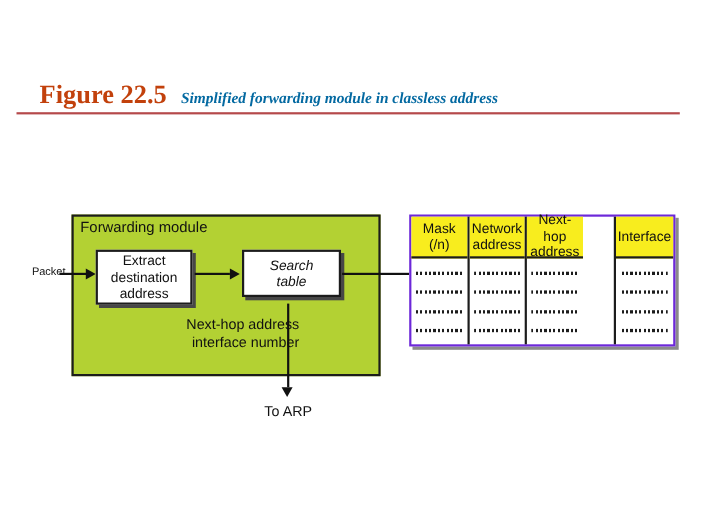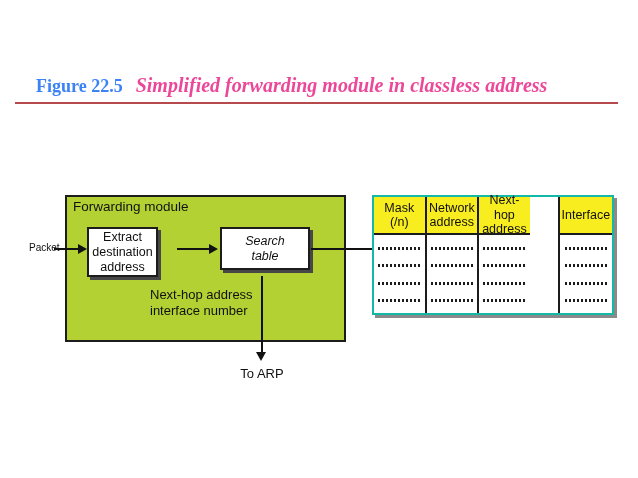--- a/index.html
+++ b/index.html
@@ -4,44 +4,44 @@
 <style>
   html,body{margin:0;padding:0;}
   body{
     width:638px;height:478px;position:relative;background:#ffffff;
     font-family:"Liberation Sans",sans-serif;overflow:hidden;
   }
   .abs{position:absolute;}
 
   
   .title-row{left:36px;top:74px;display:flex;align-items:baseline;gap:13px;white-space:nowrap;}
-  .fig-label{font-family:"Liberation Serif",serif;font-weight:bold;font-size:18px;color:#3b82f6;}
-  .fig-caption{font-family:"Liberation Serif",serif;font-weight:bold;font-style:italic;font-size:20px;color:#ec4899;}
+  .fig-label{font-family:"Liberation Serif",serif;font-weight:bold;font-size:24px;color:#c2410c;}
+  .fig-caption{font-family:"Liberation Serif",serif;font-weight:bold;font-style:italic;font-size:14px;color:#0369a1;}
   .rule{left:15px;top:102px;width:603px;height:2px;background:#b5494b;}
 
   
   .module-box{left:65px;top:195px;width:281px;height:147px;background:#b3d133;border:2px solid #1c1c1c;box-sizing:border-box;}
   .module-label{left:73px;top:199px;font-size:13.5px;color:#111;}
   .node{background:#ffffff;border:2px solid #1c1c1c;box-sizing:border-box;
         box-shadow:3px 3px 0 #474747;display:flex;flex-direction:column;align-items:center;justify-content:center;
         font-size:12.5px;line-height:1.2;color:#111;text-align:center;}
-  .extract-box{left:87px;top:227px;width:71px;height:50px;text-align:right;}
+  .extract-box{left:87px;top:227px;width:88px;height:50px;text-align:right;}
   .search-box{left:220px;top:227px;width:90px;height:43px;font-style:italic;}
 
   .hline{height:2px;background:#111;}
   .vline{width:2px;background:#111;}
   .head-right{width:0;height:0;border-top:5px solid transparent;border-bottom:5px solid transparent;border-left:9px solid #111;}
   .head-down{width:0;height:0;border-left:5px solid transparent;border-right:5px solid transparent;border-top:9px solid #111;}
 
   .packet-label{left:29px;top:242px;font-size:10px;color:#111;}
-  .nexthop-label{left:150px;top:287px;width:122px;text-align:left;font-size:13px;line-height:16px;color:#111;}
+  .nexthop-label{left:150px;top:287px;width:122px;text-align:right;font-size:13px;line-height:16px;color:#111;}
   .toarp-label{left:236px;top:366px;width:52px;text-align:center;font-size:13px;color:#111;}
 
   
-  .rtable{left:372px;top:195px;width:242px;height:120px;border:2px solid #14b8a6;box-sizing:border-box;
+  .rtable{left:372px;top:195px;width:242px;height:120px;border:2px solid #6d28d9;box-sizing:border-box;
           background:#ffffff;display:flex;box-shadow:3px 3px 0 #8a8a8a;}
   .rcol{width:58px;display:flex;flex-direction:column;}
   .rcol + .rcol{border-left:2px solid #1c1c1c;}
   .rhead{height:36px;background:#f8ed1e;border-bottom:2px solid #1c1c1c;
          display:flex;flex-direction:column;align-items:center;justify-content:center;
          font-size:12.5px;line-height:1.15;color:#111;text-align:center;}
   .rbody{flex:1;display:flex;flex-direction:column;justify-content:space-between;
          align-items:center;padding:12px 0 11px 0;box-sizing:border-box;}
   .dots{width:42px;height:3px;
         background:repeating-linear-gradient(90deg,#1c1c1c 0 2px,transparent 2px 4px);}

